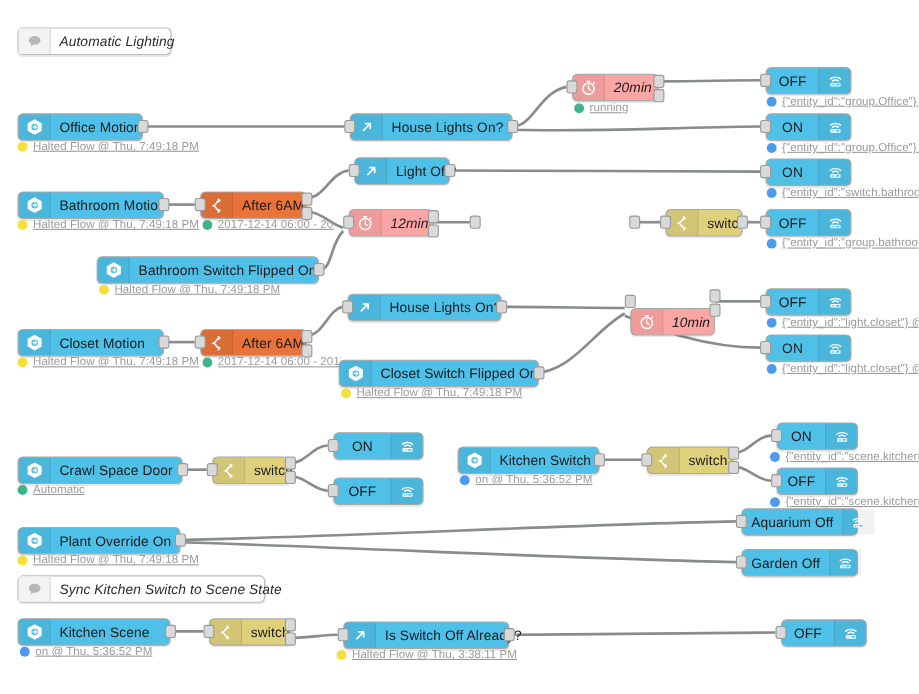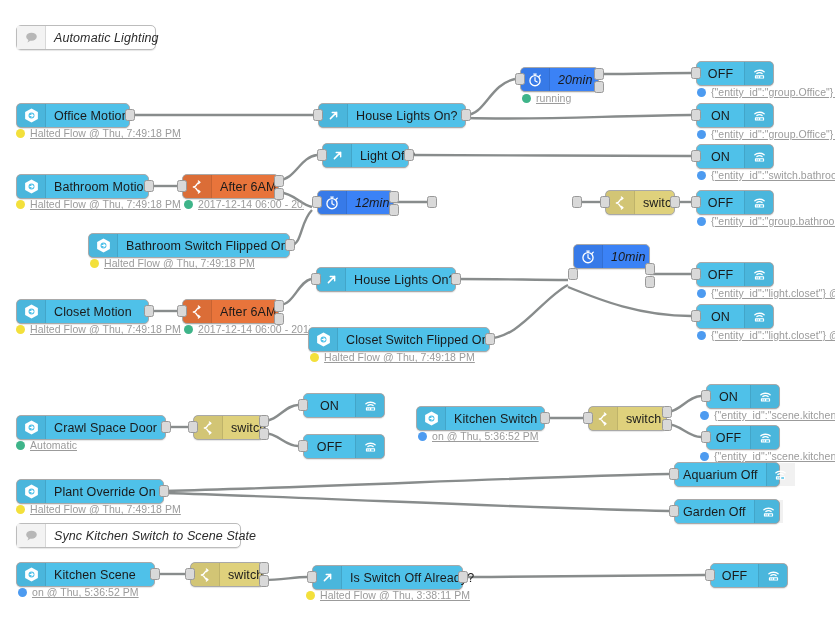--- a/index.html
+++ b/index.html
@@ -49,21 +49,21 @@
     color:#1a1a1a;
     white-space:nowrap;
     letter-spacing:.1px;
   }
   .node .lbl.center{justify-content:center;}
   .node .lbl.ital{font-style:italic;}
 
   
   .n-blue{background:#4fc1e9;}
   .n-orange{background:#e8743b;}
-  .n-olive{background:#3b82f6;}
+  .n-olive{background:#fca5a5;}
   .n-yellow{background:#dfd17c;}
   .n-comment{background:#ffffff;border:1px solid #bcbcbc;}
   .n-comment .ico{background:#f3f3f3;border-right:1px solid #d8d8d8;}
   .n-comment .lbl{font-style:italic;color:#2b2b2b;}
 
   
   .port{
     position:absolute;
     width:10px;height:12px;
     background:#d9d9d9;
@@ -448,21 +448,21 @@
         </svg>
     </span>
     <span class="lbl">Closet Switch Flipped On</span>
   </div>
   <div class="port" style="left:485px;top:333px;"></div>
   <div class="status" style="left:310px;top:351px;">
     <span class="dot yellow"></span>
     <span class="txt">Halted Flow @ Thu, 7:49:18 PM</span>
   </div>
 
-  <div class="node n-olive" style="left:573px;top:244px;width:77px;">
+  <div class="node n-olive" style="left:573px;top:280px;width:77px;">
     <span class="ico">
       <svg class="gico" width="16" height="16" viewBox="0 0 24 24">
           <circle cx="12" cy="13" r="7.6" stroke="#ffffff" stroke-width="2" fill="none"></circle>
           <path d="M12 13 L12 8.4 M12 13 L15.2 15" stroke="#ffffff" stroke-width="1.8" stroke-linecap="round"></path>
           <path d="M10 3 h4 M12 3 v2.2" stroke="#ffffff" stroke-width="1.8" stroke-linecap="round"></path>
           <path d="M18.2 6.4 l1.8 -1.8" stroke="#ffffff" stroke-width="1.8" stroke-linecap="round"></path>
         </svg>
     </span>
     <span class="lbl ital center">10min</span>
   </div>

